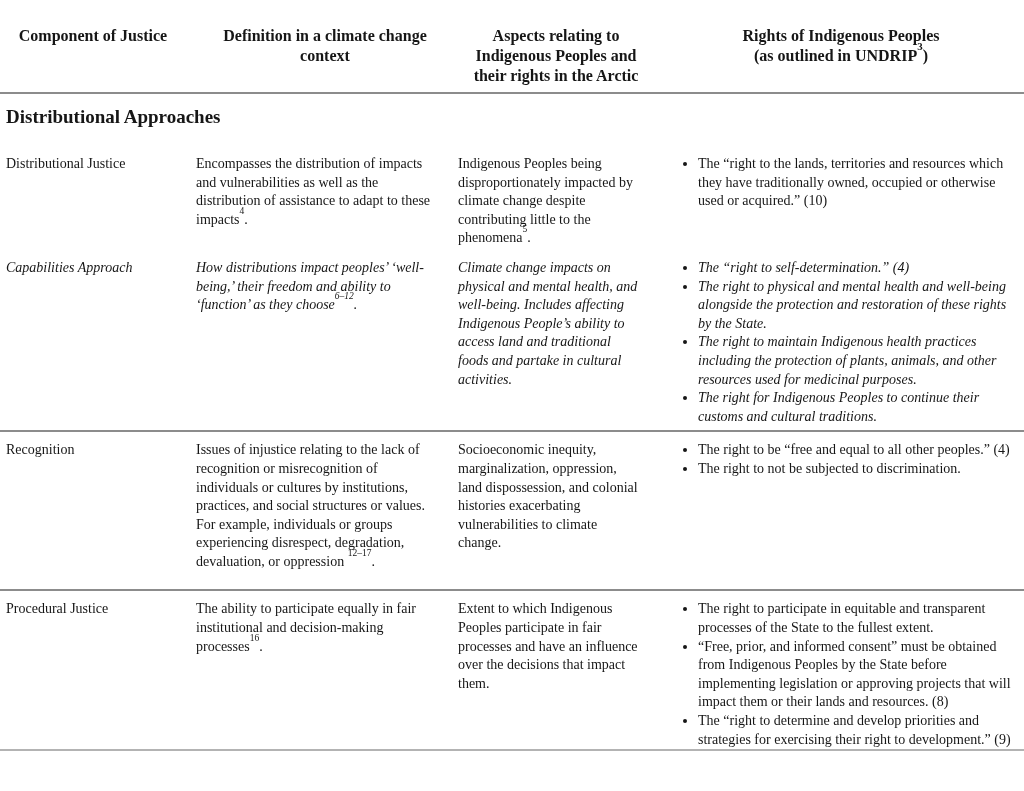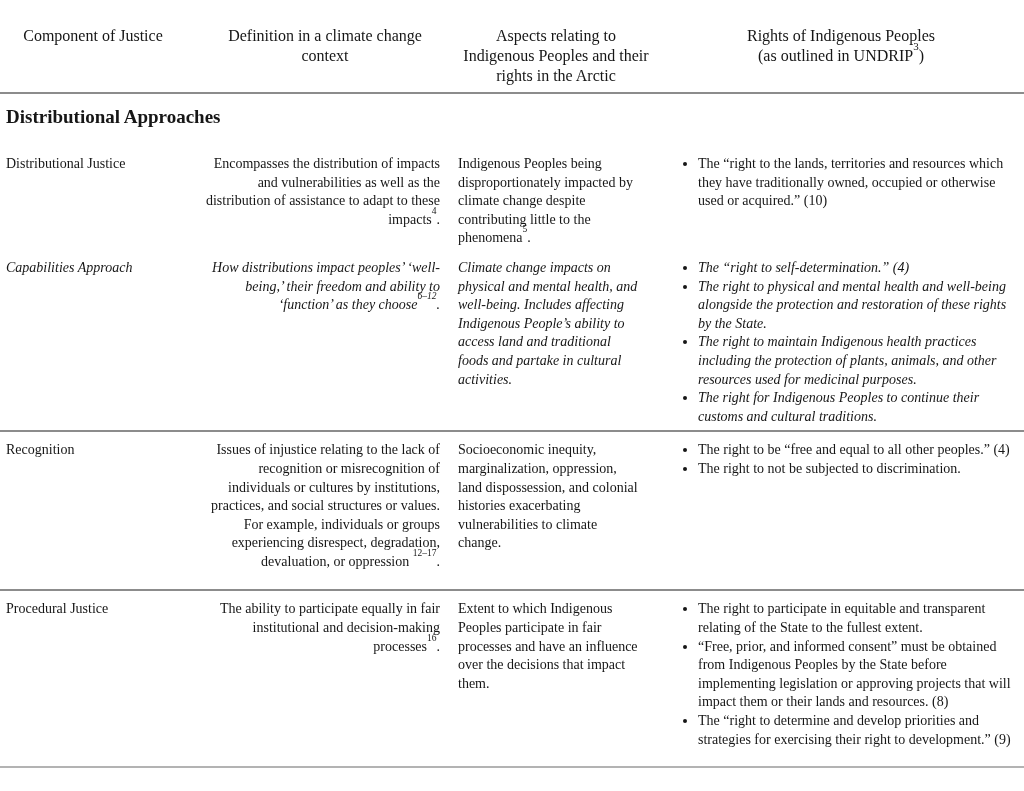--- a/index.html
+++ b/index.html
@@ -24,21 +24,21 @@
   col.c4 { width: 366px; }
 
   th, td {
     vertical-align: top;
     font-weight: normal;
     text-align: left;
     padding: 0;
   }
 
   thead th {
-    font-weight: normal;
+    font-weight: bold;
     font-size: 16px;
     line-height: 20px;
     text-align: center;
     padding: 26px 8px 6px 8px;
     border-bottom: 2px solid #8c8c8c;
   }
   thead th.col-head-1 { padding-left: 4px; padding-right: 14px; }
 
   .section-row td {
     font-weight: bold;
@@ -46,28 +46,28 @@
     line-height: 19px;
     padding: 13px 0 29px 6px;
   }
 
   .body-row td {
     font-size: 14px;
     line-height: 18.6px;
     padding-bottom: 11px;
   }
   .body-row td.cell-component  { padding-left: 6px;  padding-right: 16px; }
-  .body-row td.cell-definition { padding-right: 14px; text-align: right; }
+  .body-row td.cell-definition { padding-right: 14px; }
   .body-row td.cell-aspects    { padding-left: 4px; padding-right: 16px; }
   .body-row td.cell-rights     { padding-right: 4px; }
 
   tr.rule-above td { border-top: 2px solid #8c8c8c; padding-top: 9px; }
   tr.row-capabilities td { padding-bottom: 4px; font-style: italic; }
   tr.row-recognition td { padding-bottom: 18px; }
-  tr.row-procedural td { padding-bottom: 17px; margin-top: 48px; }
+  tr.row-procedural td { padding-bottom: 0; margin-top: 48px; }
 
   sup.cite {
     font-size: 9.5px;
     line-height: 0;
     position: relative;
     top: -4.5px;
   }
   thead sup.cite { font-size: 11px; }
 
   ul.rights-list {
@@ -148,20 +148,20 @@
         </ul>
       </td>
     </tr>
 
     <tr class="body-row rule-above row-procedural">
       <td class="cell-component">Procedural Justice</td>
       <td class="cell-definition"><span>The ability to participate equally in fair institutional and decision-making processes</span><sup class="cite">16</sup><span>.</span></td>
       <td class="cell-aspects">Extent to which Indigenous Peoples participate in fair processes and have an influence over the decisions that impact them.</td>
       <td class="cell-rights">
         <ul class="rights-list">
-          <li>The right to participate in equitable and transparent relating of the State to the fullest extent.</li>
+          <li>The right to participate in equitable and transparent processes of the State to the fullest extent.</li>
           <li>“Free, prior, and informed consent” must be obtained from Indigenous Peoples by the State before implementing legislation or approving projects that will impact them or their lands and resources. (8)</li>
           <li>The “right to determine and develop priorities and strategies for exercising their right to development.” (9)</li>
         </ul>
       </td>
     </tr>
   </tbody>
 </table>
 
 </body></html>

